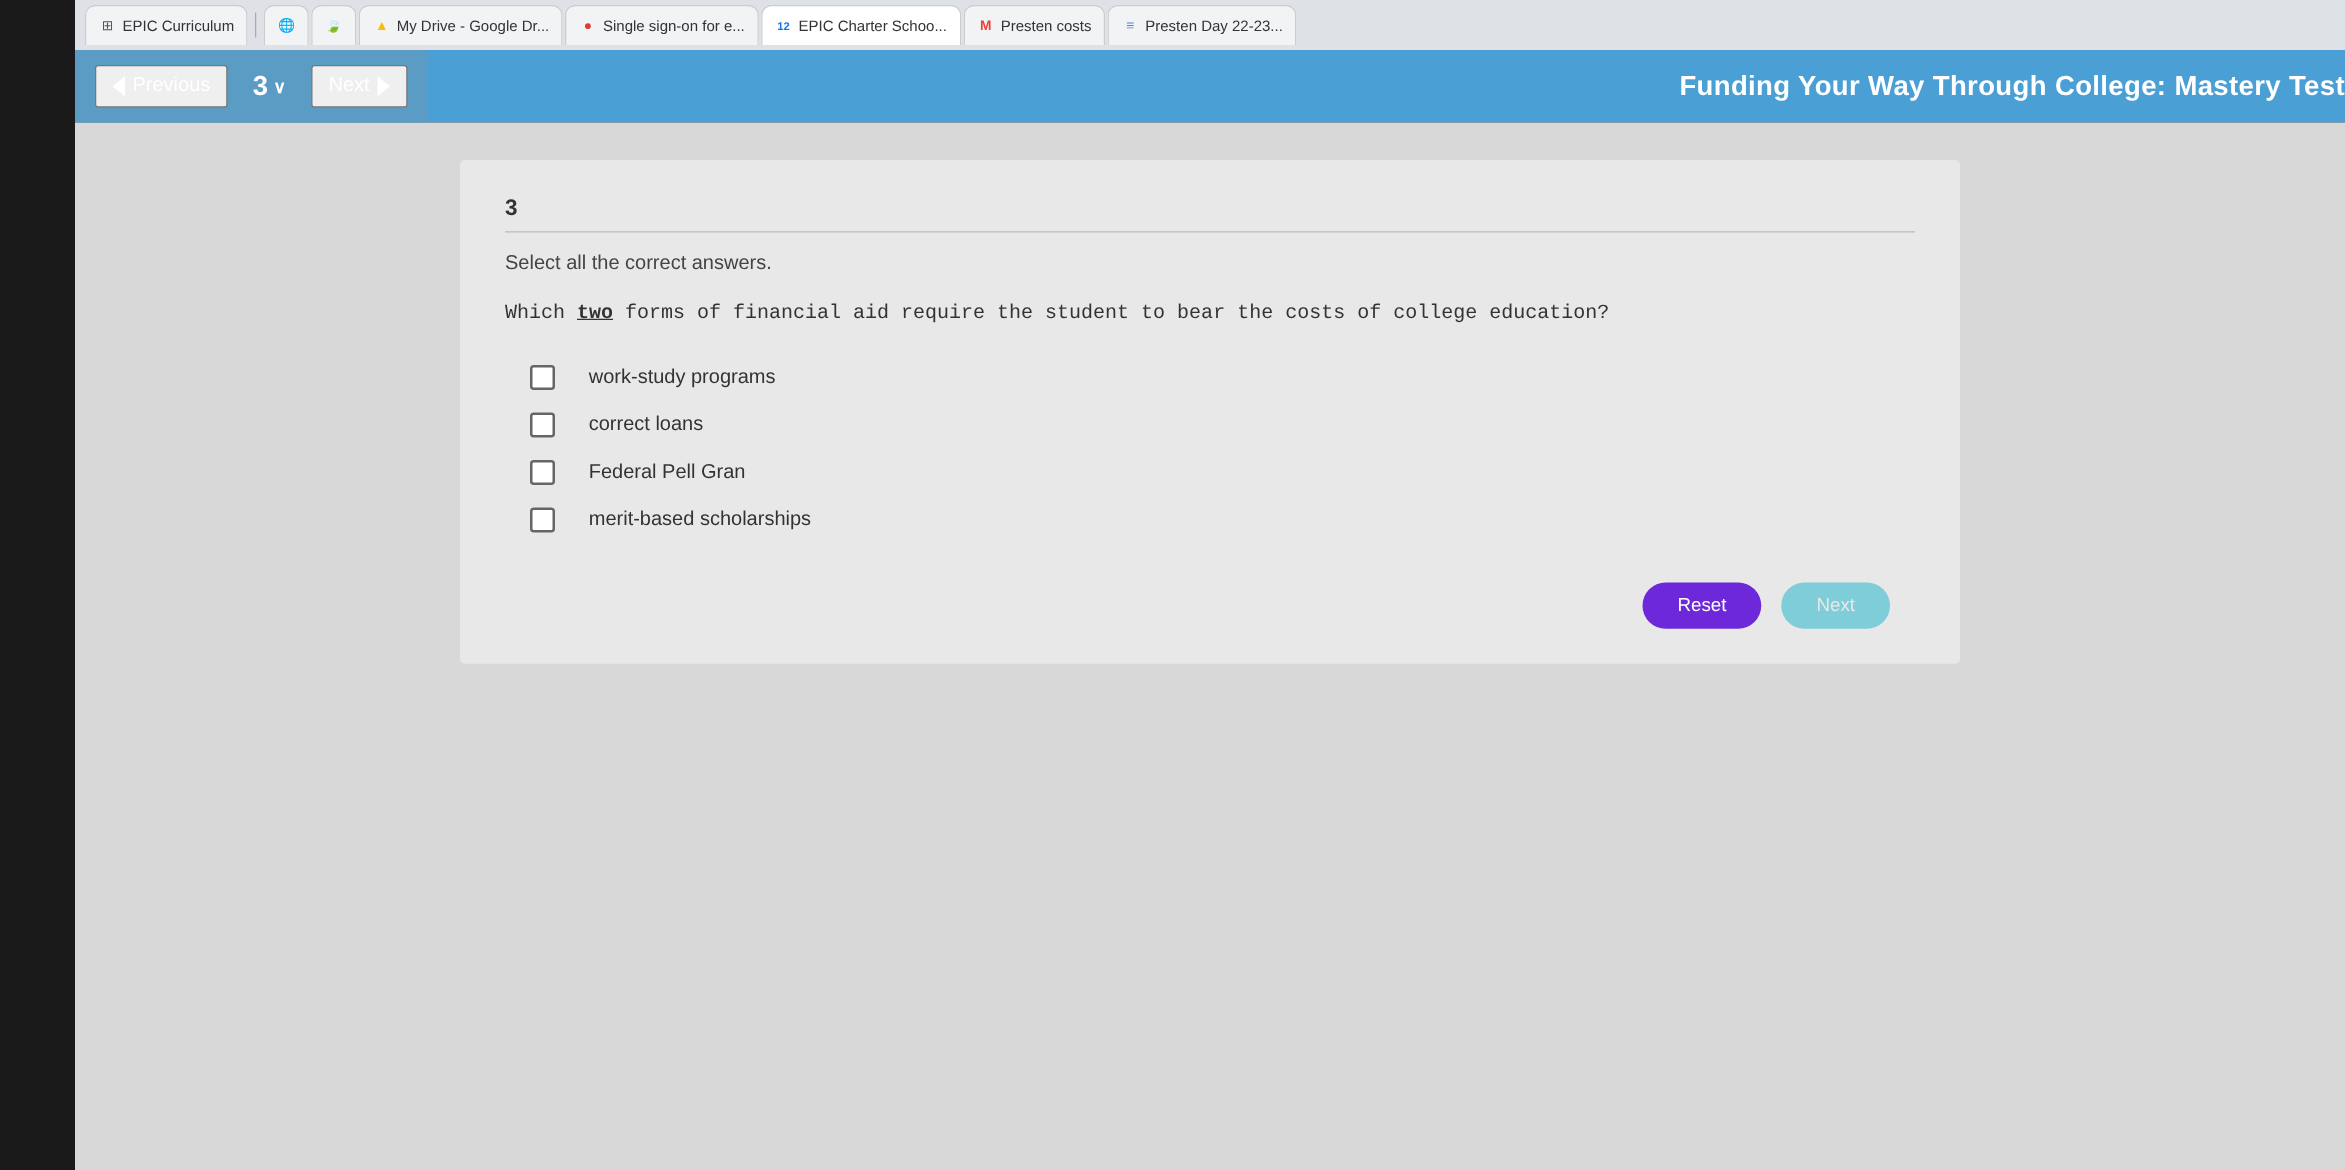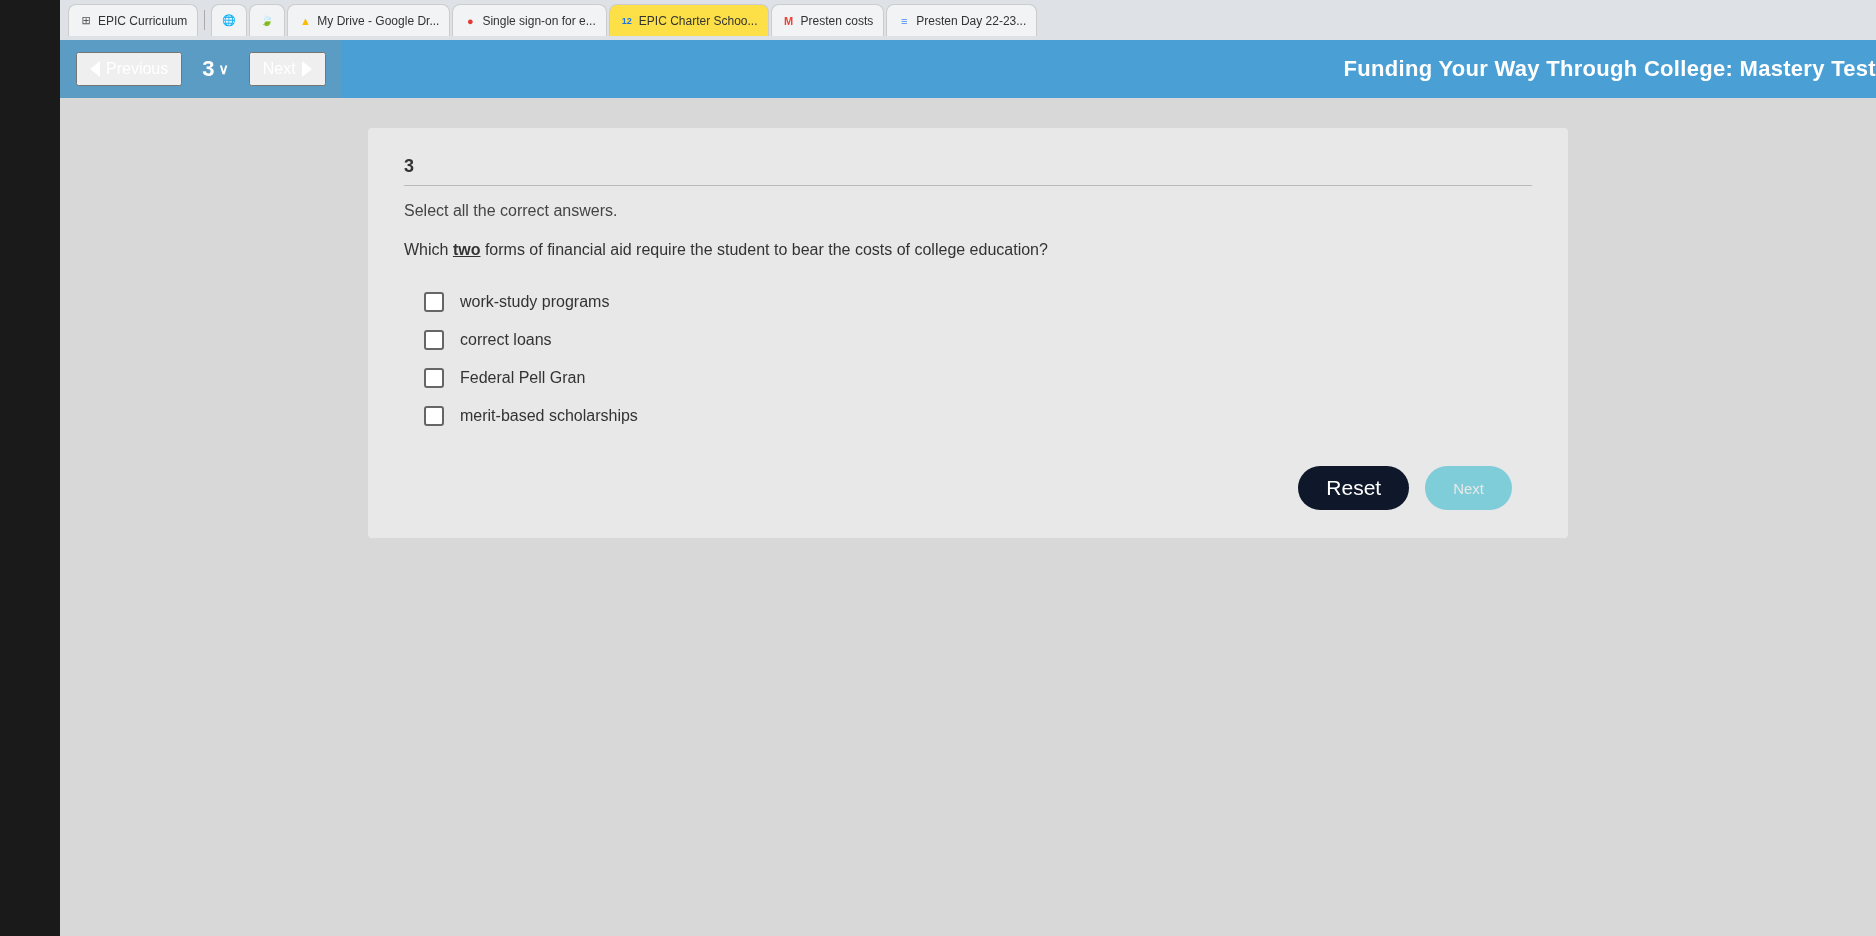--- a/index.html
+++ b/index.html
@@ -24,21 +24,21 @@
       font-size: 12px;
       color: #333;
       white-space: nowrap;
       height: 32px;
       gap: 5px;
       cursor: pointer;
       border: 1px solid #ccc;
       border-bottom: none;
     }
     .tab-item.active {
-      background: #fde047;
+      background: #ffffff;
     }
     .tab-icon {
       width: 14px;
       height: 14px;
       display: inline-flex;
       align-items: center;
       justify-content: center;
       font-size: 11px;
     }
     .tab-icon-grid { color: #555; }
@@ -157,39 +157,40 @@
       font-size: 16px;
       color: #444;
       margin-bottom: 18px;
     }
 
     .question-text {
       font-size: 16px;
       color: #333;
       margin-bottom: 30px;
       line-height: 1.5;
+      font-family: Liberation Mono, monospace;
     }
 
     .question-text strong {
       font-weight: bold;
       text-decoration: underline;
     }
 
     .answer-options {
       display: flex;
       flex-direction: column;
       gap: 18px;
       margin-left: 20px;
       margin-bottom: 40px;
     }
 
     .answer-option {
       display: flex;
       align-items: center;
-      gap: 16px;
+      gap: 27px;
       cursor: pointer;
     }
 
     .answer-checkbox {
       width: 20px;
       height: 20px;
       border: 2px solid #666;
       border-radius: 3px;
       background: #fff;
       flex-shrink: 0;
@@ -211,26 +212,26 @@
 
     .button-row {
       display: flex;
       justify-content: flex-end;
       gap: 16px;
       margin-top: 20px;
       padding-right: 20px;
     }
 
     .btn-reset {
-      background: #0f172a;
+      background: #6d28d9;
       color: #fff;
       border: none;
       border-radius: 24px;
       padding: 10px 28px;
-      font-size: 21px;
+      font-size: 15px;
       cursor: pointer;
       font-weight: 500;
     }
 
     .btn-next {
       background: #7ecdd8;
       color: #e8e8e8;
       border: none;
       border-radius: 24px;
       padding: 10px 28px;

